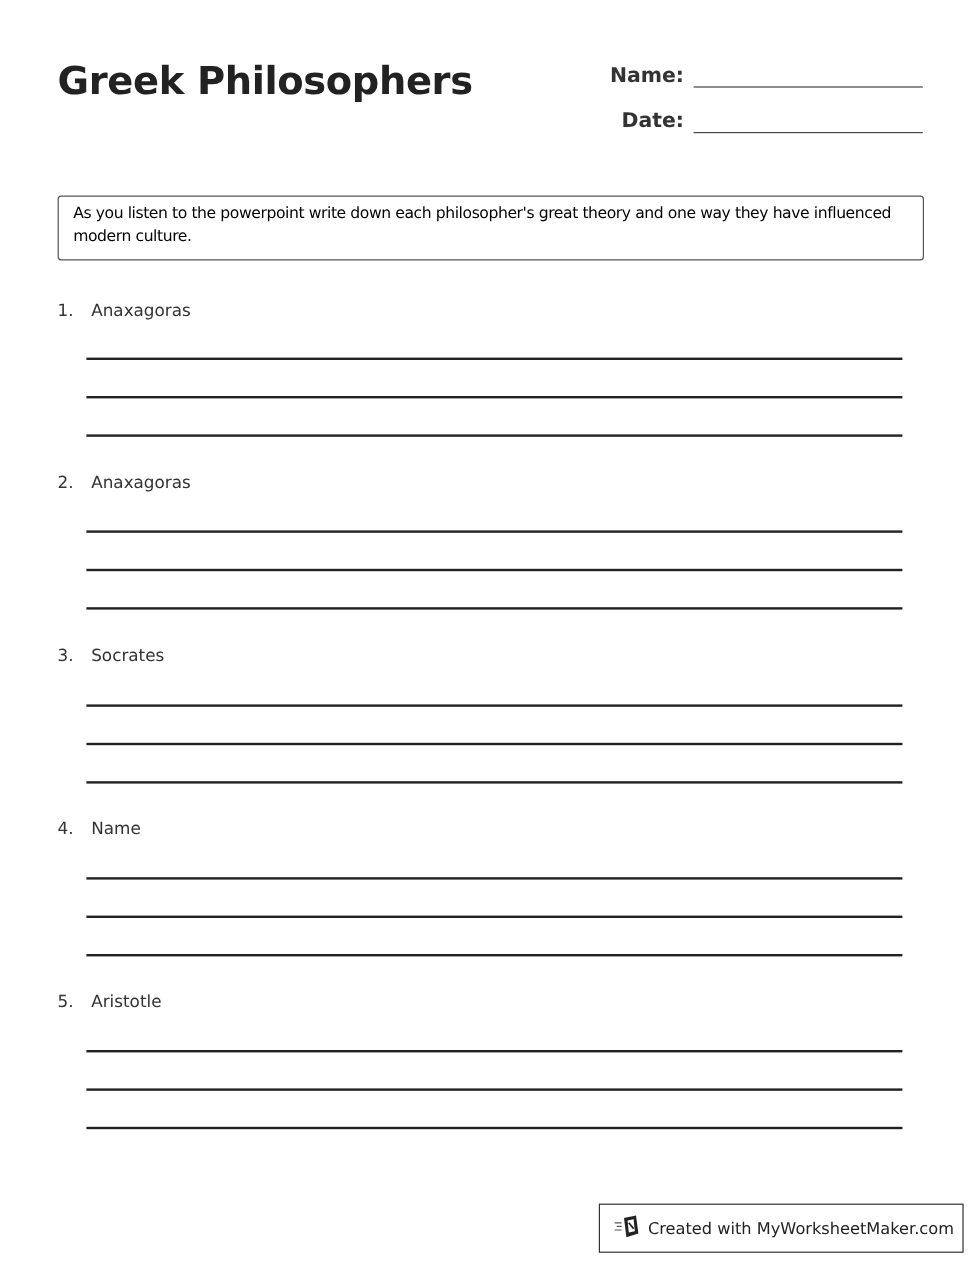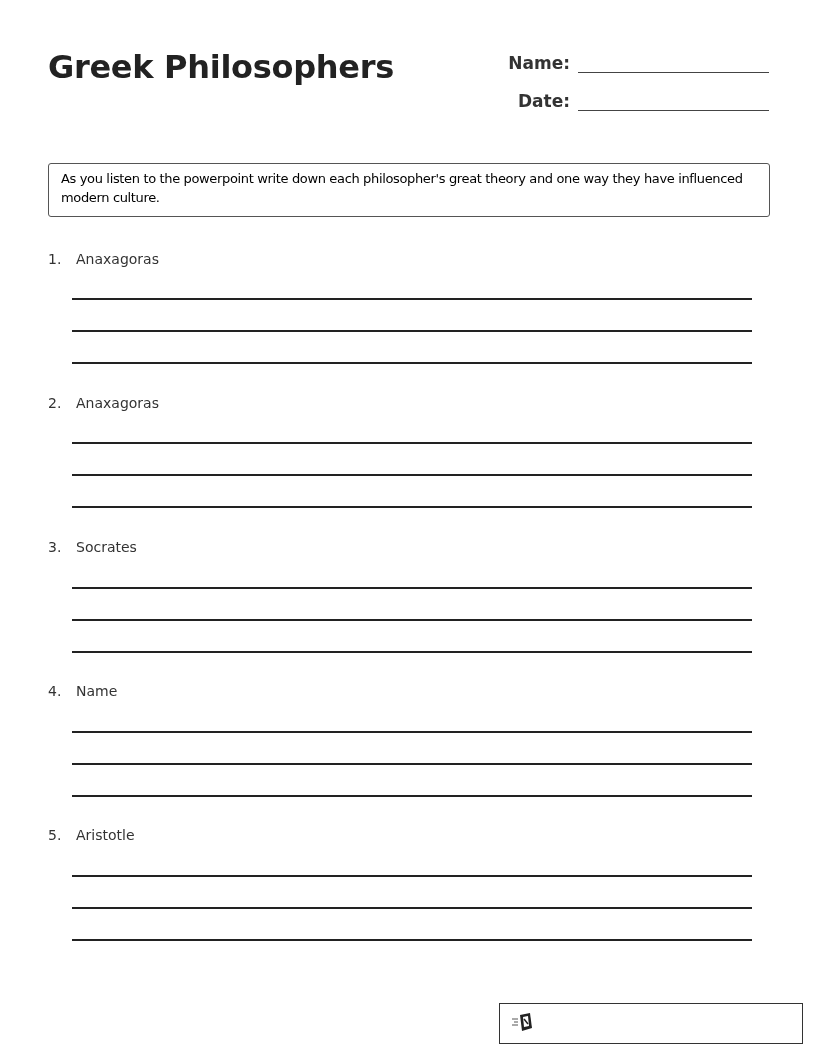--- a/index.html
+++ b/index.html
@@ -90,13 +90,14 @@
   <span>
     <svg width="22" height="20" viewBox="0 0 22 20">
       <line x1="0" y1="7" x2="6" y2="7" stroke="#555" stroke-width="1"></line>
       <line x1="2" y1="10" x2="6" y2="10" stroke="#555" stroke-width="1"></line>
       <line x1="0" y1="13" x2="6" y2="13" stroke="#555" stroke-width="1"></line>
       <path d="M8 3 L18 1 L20 16 L10 19 Z" fill="#222"></path>
       <path d="M11 5 L16 4 L17 14 L12 15 Z" fill="#fff"></path>
       <path d="M12 7 L16 12" stroke="#222" stroke-width="1.5"></path>
     </svg>
   </span>
+  <span class="badge-text">Created with MyWorksheetMaker.com</span>
 </div>
 
 </body></html>

